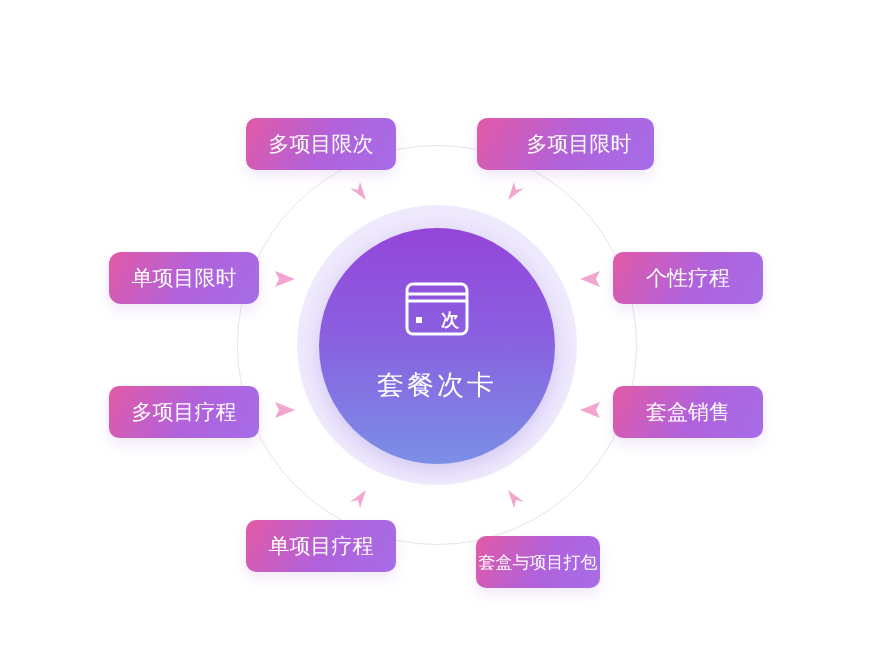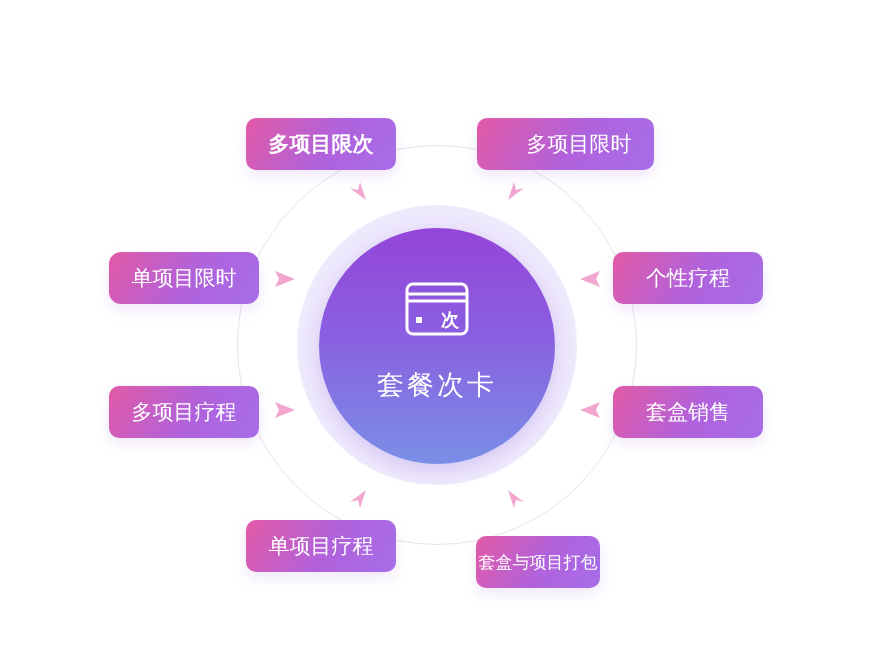--- a/index.html
+++ b/index.html
@@ -44,21 +44,21 @@
     <svg class="core-icon" viewBox="0 0 66 56">
       <rect x="3" y="3" width="60" height="50" rx="6" ry="6" fill="none" stroke="#fff" stroke-width="3"></rect>
       <line x1="3" y1="13" x2="63" y2="13" stroke="#fff" stroke-width="3"></line>
       <line x1="3" y1="20" x2="63" y2="20" stroke="#fff" stroke-width="3"></line>
       <rect x="12" y="36" width="6" height="6" fill="#fff"></rect>
       <text x="46" y="45" font-size="18" fill="#fff" text-anchor="middle" font-family="DejaVu Sans, sans-serif" font-weight="bold">次</text>
     </svg>
     <div class="core-title">套餐次卡</div>
   </div>
 
-  <div class="node" style="left:246px; top:118px; width:150px;font-weight:bold;">多项目限次</div>
+  <div class="node" style="left:246px; top:118px; width:150px;">多项目限次</div>
   <div class="node" style="left:477px; top:118px; width:150px;padding-left:27px;">多项目限时</div>
   <div class="node" style="left:109px; top:252px; width:150px;border-radius:12px;">单项目限时</div>
   <div class="node" style="left:613px; top:252px; width:150px;">个性疗程</div>
   <div class="node" style="left:109px; top:386px; width:150px;">多项目疗程</div>
   <div class="node" style="left:613px; top:386px; width:150px;">套盒销售</div>
   <div class="node" style="left:246px; top:520px; width:150px;">单项目疗程</div>
   <div class="node small" style="left:476px; top:504px; width:124px;margin-top:32px;">套盒与项目打包</div>
 
   <svg class="arrow" style="left:346px; top:180px;" viewBox="0 0 22 22">
     <polygon points="20,20 4,8 12,10 14,2" fill="#f2a6cf"></polygon>

